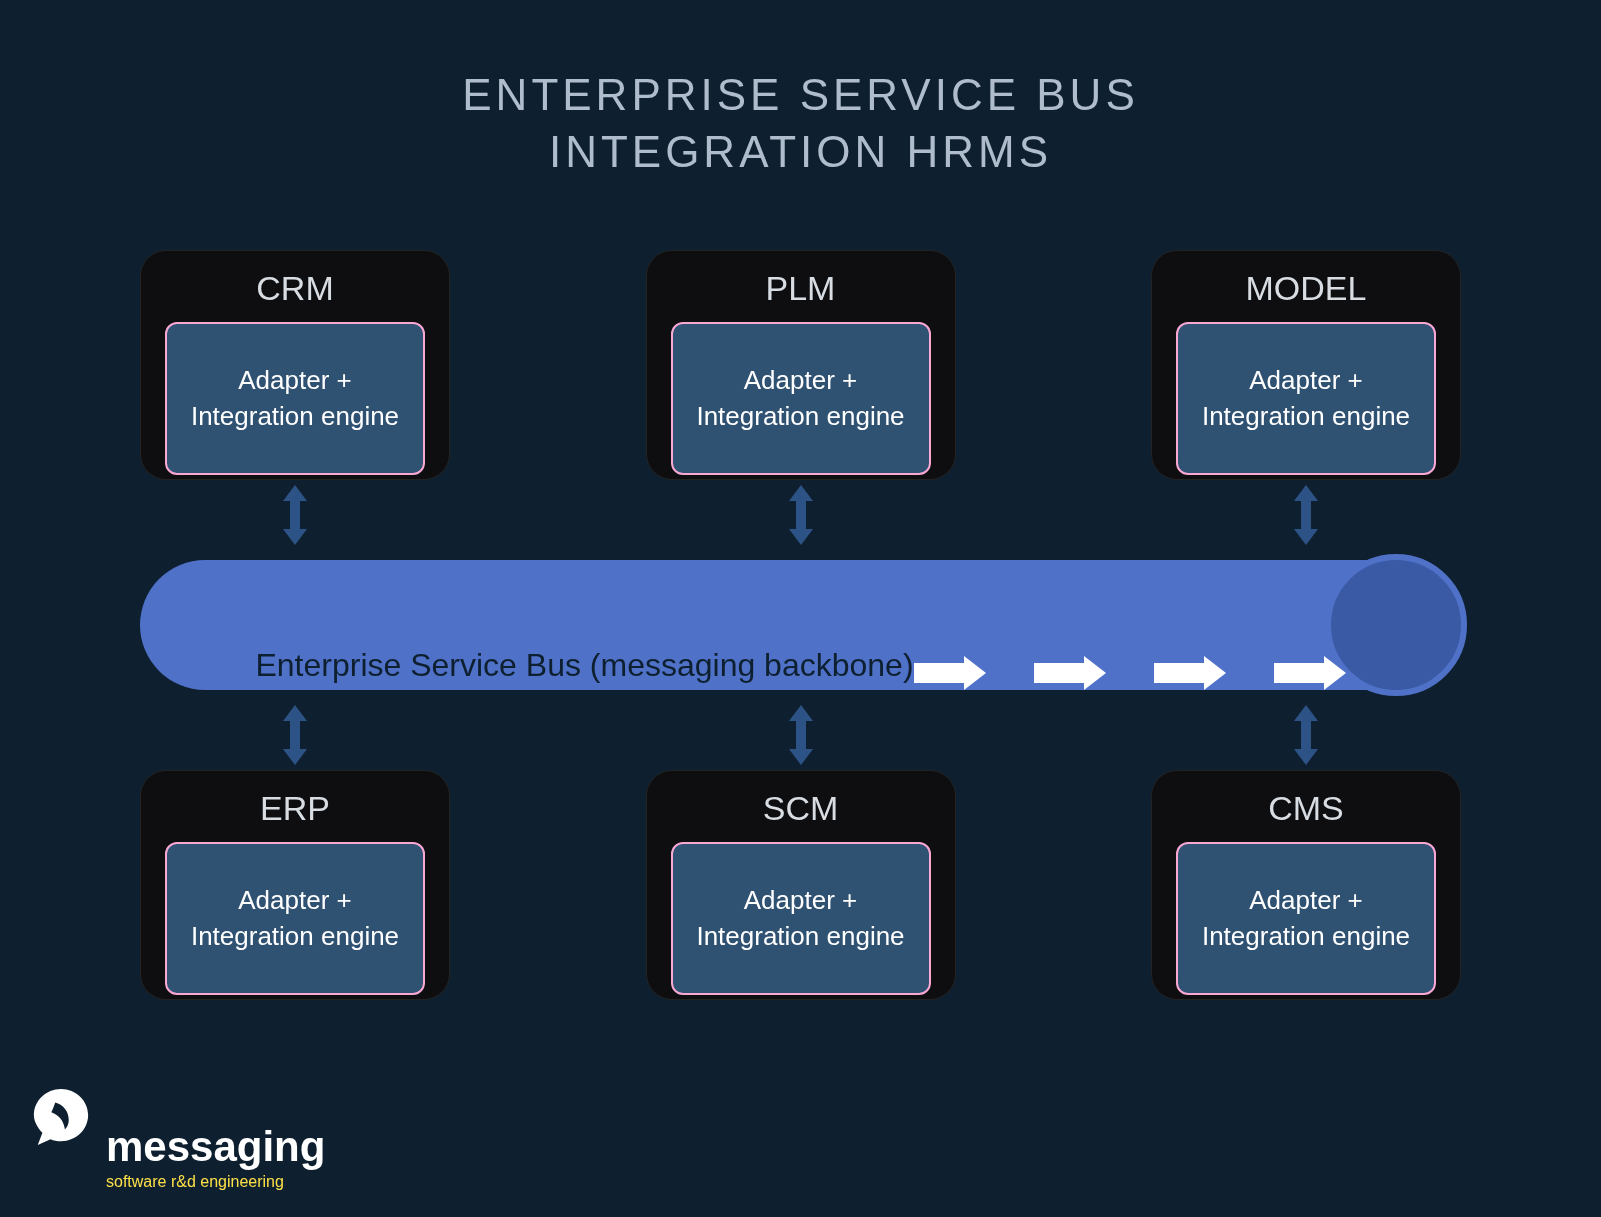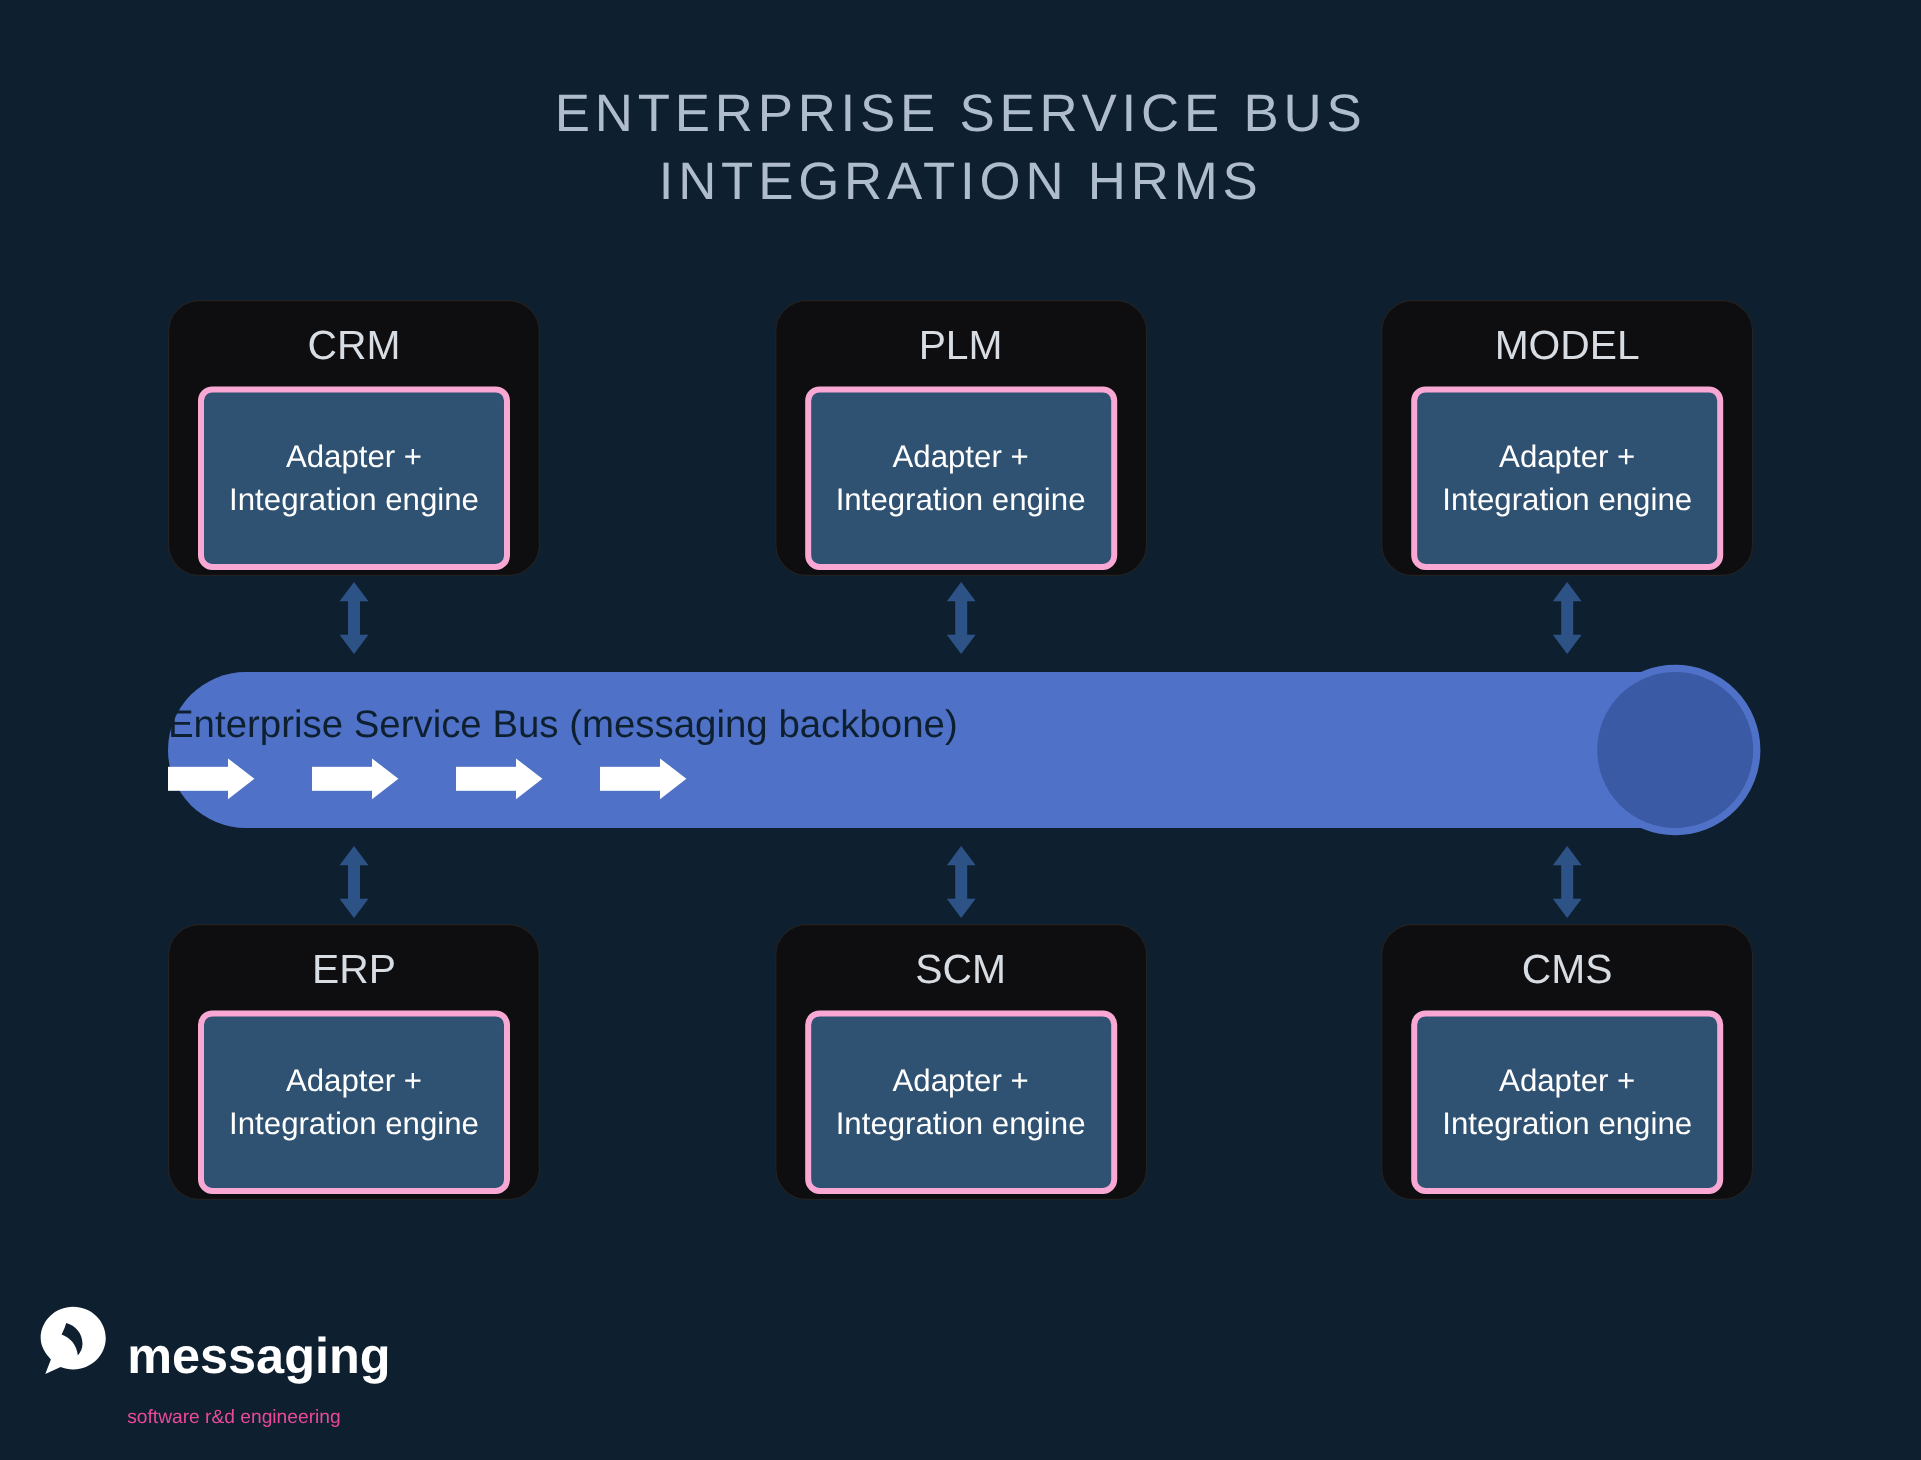--- a/index.html
+++ b/index.html
@@ -53,21 +53,21 @@
   .node-title{
     font-size:34px;
     color:var(--node-text);
     margin:2px 0 14px 0;
     font-weight:400;
   }
   .adapter{
     flex:1;
     width:100%;
     background:var(--adapter-bg);
-    border:5px solid #f9a8d4;
+    border:2px solid #f9a8d4;
     border-radius:12px;
     color:var(--adapter-text);
     font-size:26px;
     display:flex;align-items:center;justify-content:center;
     text-align:center;
     line-height:1.35;
     padding:6px 18px;
   }
 
   .connectors{display:flex;justify-content:space-between;}
@@ -92,22 +92,22 @@
   .double-arrow::after{bottom:0;border-top:16px solid var(--arrow);}
 
   .bus-wrap{
     position:relative;
     height:150px;
   }
   .bus{
     position:absolute;left:0;right:0;top:10px;bottom:10px;
     background:var(--bus);
     border-radius:70px;
-    display:flex;flex-direction:column;
-    align-items:flex-start;justify-content:center;
+    display:flex;flex-direction:row;
+    align-items:flex-end;justify-content:center;
     color:#ffffff;
   }
   .bus .endcap{
     position:absolute;right:-6px;top:-6px;bottom:-6px;width:142px;
     border-radius:50%;
     background:var(--bus-dark);
     border:6px solid var(--bus);
   }
   .bus-label{
     font-size:32px;
@@ -139,21 +139,21 @@
   }
   .logo .mark{
     width:62px;height:62px;position:relative;
     margin-bottom:44px;
   }
   .logo .mark svg{display:block;}
   .logo .text .brand{
     font-size:42px;font-weight:700;letter-spacing:0px;color:#fff;line-height:1;
   }
   .logo .text .tag{
-    font-size:16px;color:#ec4899;margin-top:22px;
+    font-size:16px;color:#fde047;margin-top:5px;
   }
 </style>
 </head>
 <body>
 
 <div class="title">
   <span>ENTERPRISE SERVICE BUS</span><br>
   <span>INTEGRATION HRMS</span>
 </div>
 

